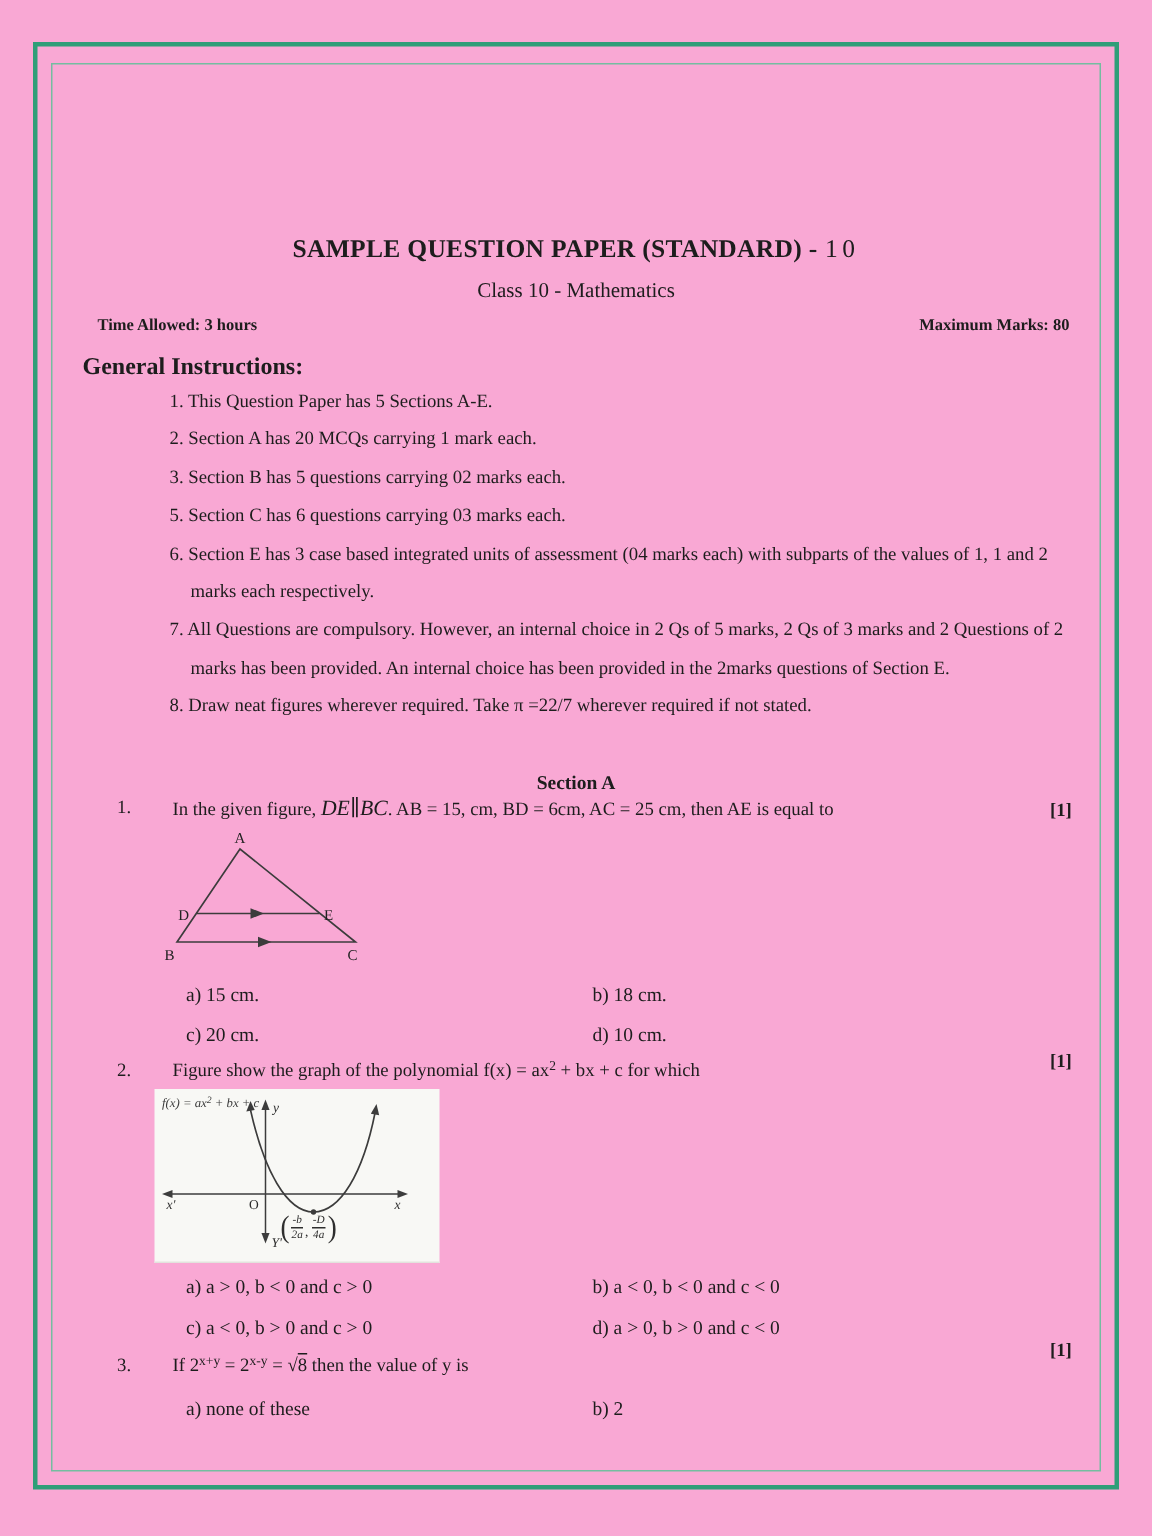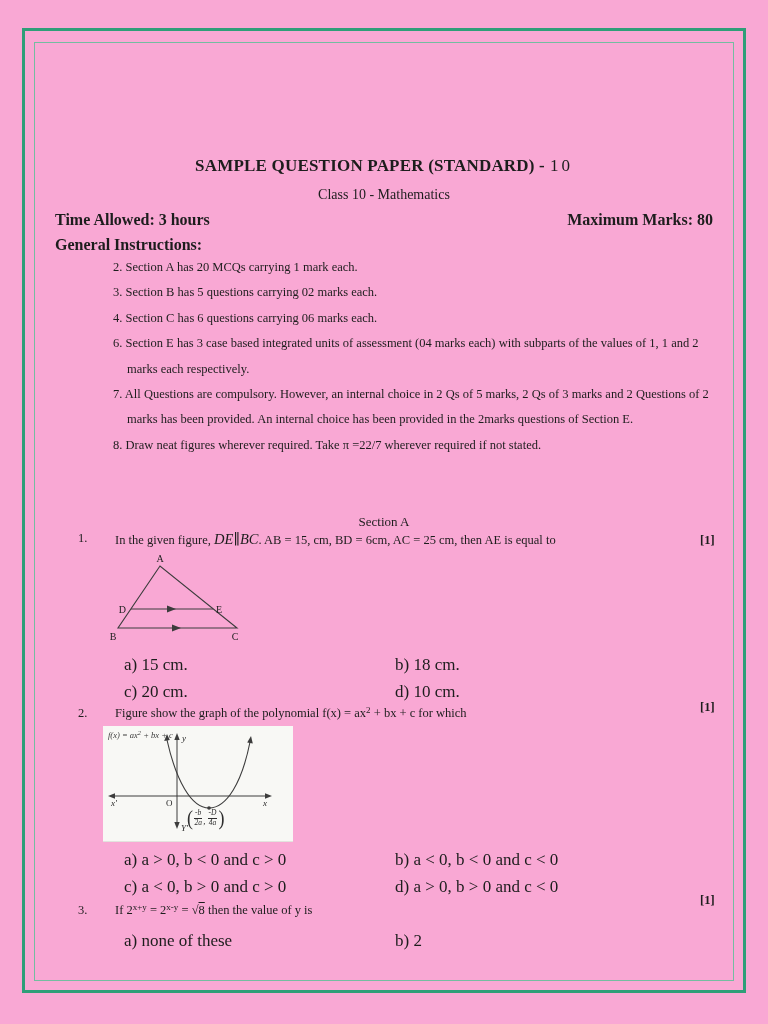--- a/index.html
+++ b/index.html
@@ -21,46 +21,46 @@
   .doc-title {
     position:absolute; top:156px; left:0; width:100%; text-align:center;
     font-size:17px; font-weight:bold; letter-spacing:0.2px;
   }
   .title-number { font-weight:normal; letter-spacing:3px; margin-left:5px; }
   .doc-subtitle {
     position:absolute; top:187px; left:0; width:100%; text-align:center;
     font-size:14px; font-weight:normal;
   }
   .meta-row {
-    position:absolute; top:211px; left:55px; right:55px;
+    position:absolute; top:211px; left:65px; right:55px;
     display:flex; justify-content:space-between;
-    font-size:16px; font-weight:bold;
+    font-size:11px; font-weight:bold;
   }
   .instr-heading {
     position:absolute; top:236px; left:55px; font-size:16px; font-weight:bold;
   }
   .instr-list {
     position:absolute; top:255px; left:113px; width:612px;
     font-size:12.5px; line-height:25.4px;
   }
   .instr-item { padding-left:14px; text-indent:-14px; }
   .section-heading {
     position:absolute; top:514px; left:0; width:100%; text-align:center;
-    font-size:13px; font-weight:normal;
+    font-size:13px; font-weight:bold;
   }
   .q-num  { position:absolute; left:78px;  font-size:12.5px; }
   .q-text { position:absolute; left:115px; width:580px; font-size:12.5px; }
   .q-marks{ position:absolute; left:700px; font-size:12.5px; font-weight:bold; }
   .t-q1 { top:531px; } .m-q1 { top:533px; }
   .t-q2 { top:706px; } .m-q2 { top:700px; }
   .t-q3 { top:903px; } .m-q3 { top:893px; }
   .math-italic { font-style:italic; font-size:14.5px; }
   .sup { position:relative; top:-4.5px; font-size:9px; }
   .radicand { text-decoration:overline; }
-  .opt { position:absolute; font-size:17px; }
+  .opt { position:absolute; font-size:13px; }
   .col1 { left:124px; } .col2 { left:395px; }
   .r-q1a { top:655px; } .r-q1b { top:682px; }
   .r-q2a { top:850px; } .r-q2b { top:877px; }
   .r-q3  { top:931px; }
   .fig1 { position:absolute; left:100px; top:550px; width:160px; height:100px; }
   .fig2 {
     position:absolute; left:103px; top:726px; width:190px; height:116px;
     background:#f8f8f5; border-bottom:1px solid #e3e3de;
   }
   .fig2 svg { position:absolute; left:0; top:0; }
@@ -94,23 +94,24 @@
   <div class="doc-subtitle">Class 10 - Mathematics</div>
 
   <div class="meta-row">
     <span>Time Allowed: 3 hours</span>
     <span>Maximum Marks: 80</span>
   </div>
 
   <div class="instr-heading">General Instructions:</div>
 
   <div class="instr-list">
+    <div class="instr-item">1. This Question Paper has 5 Sections A-E.</div>
     <div class="instr-item">2. Section A has 20 MCQs carrying 1 mark each.</div>
     <div class="instr-item">3. Section B has 5 questions carrying 02 marks each.</div>
-    <div class="instr-item">4. Section C has 6 questions carrying 06 marks each.</div>
+    <div class="instr-item">5. Section C has 6 questions carrying 03 marks each.</div>
     <div class="instr-item">6. Section E has 3 case based integrated units of assessment (04 marks each) with subparts of the values of 1, 1 and 2 marks each respectively.</div>
     <div class="instr-item">7. All Questions are compulsory. However, an internal choice in 2 Qs of 5 marks, 2 Qs of 3 marks and 2 Questions of 2 marks has been provided. An internal choice has been provided in the 2marks questions of Section E.</div>
     <div class="instr-item">8. Draw neat figures wherever required. Take π =22/7 wherever required if not stated.</div>
   </div>
 
   <div class="section-heading">Section A</div>
 
   <span class="q-num t-q1">1.</span>
   <span class="q-text t-q1"><span>In the given figure, </span><span class="math-italic">DE∥BC</span><span>. AB = 15, cm, BD = 6cm, AC = 25 cm, then AE is equal to</span></span>
   <span class="q-marks m-q1">[1]</span>

